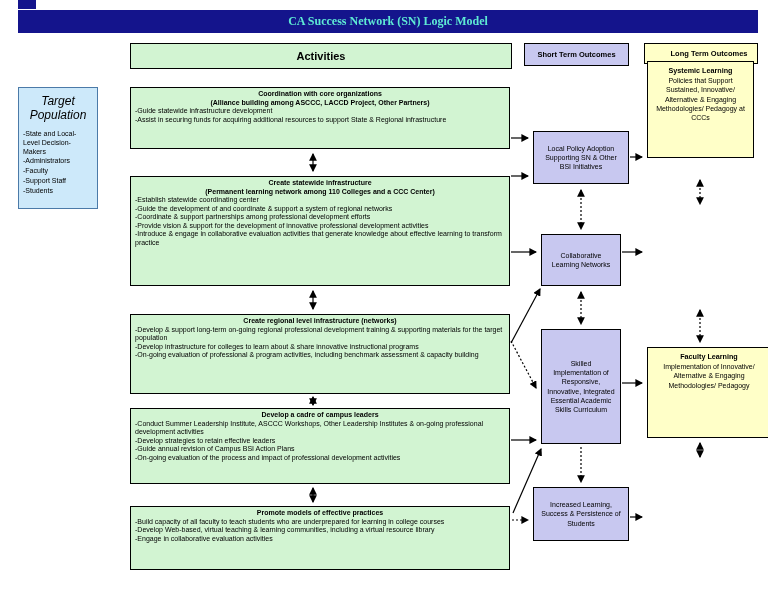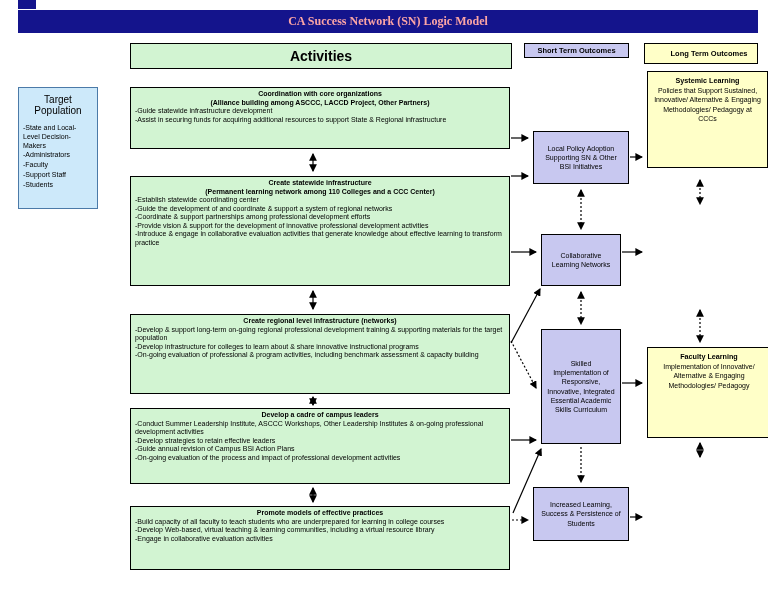--- a/index.html
+++ b/index.html
@@ -1,28 +1,28 @@
 <!DOCTYPE html>
 <html><head>
 <meta charset="utf-8">
 <style>
   html,body{margin:0;padding:0;background:#ffffff;}
   #canvas{position:relative;width:768px;height:594px;background:#ffffff;overflow:hidden;
           font-family:"Liberation Sans", sans-serif;color:#000;}
   .abs{position:absolute;box-sizing:border-box;}
-  .titlebar{background:#14148c;color:#fca5a5;font-family:"Liberation Serif", serif;
+  .titlebar{background:#14148c;color:#5eead4;font-family:"Liberation Serif", serif;
             font-weight:bold;font-size:12px;display:flex;align-items:center;justify-content:center;}
   .titletab{background:#14148c;}
   .hdr{border:1px solid #000;display:flex;align-items:center;justify-content:center;
        font-weight:bold;}
-  .hdr-act{background:#d2f4d2;font-size:14px;}
+  .hdr-act{background:#d2f4d2;font-size:11px;}
   .hdr-st{background:#c8c8f0;font-size:7.5px;}
   .hdr-lt{background:#ffffc8;font-size:7.5px;}
   .pop{background:#cde9fa;border:1px solid #4b7aa8;font-size:7px;padding:6px 4px;}
-  .pop .pt{text-align:center;font-size:10px;margin-bottom:8px;}
+  .pop .pt{font-style:italic;text-align:center;font-size:12px;margin-bottom:8px;}
   .pop .pi{margin:0 0 1px 0;line-height:1.25;}
   .act{background:#d2f4d2;border:1px solid #000;font-size:7px;line-height:1.22;padding:2px 4px;}
   .act .t{font-weight:bold;text-align:center;}
   .act .s{font-weight:bold;text-align:center;}
   .act .b{text-align:left;}
   .st{background:#c8c8f0;border:1px solid #000;font-size:7px;line-height:1.3;
       display:flex;align-items:center;justify-content:center;text-align:center;padding:2px 5px;}
   .lt{background:#ffffc8;border:1px solid #000;font-size:7px;line-height:1.3;
       text-align:center;padding:4px 5px;}
   .lt .t{font-weight:bold;margin-bottom:1px;font-size:7.2px;}
@@ -34,21 +34,21 @@
 <div id="canvas">
 
   <div class="abs titletab" style="left:18px;top:0;width:18px;height:9px;"></div>
   <div class="abs titlebar" style="left:18px;top:10px;width:740px;height:23px;">
     <span>CA Success Network (SN) Logic Model</span>
   </div>
 
   <div class="abs hdr hdr-act" style="left:130px;top:43px;width:382px;height:26px;">
     <span>Activities</span>
   </div>
-  <div class="abs hdr hdr-st" style="left:524px;top:43px;width:105px;height:15px;">
+  <div class="abs hdr hdr-st" style="left:524px;top:43px;width:105px;height:23px;">
     <span>Short Term Outcomes</span>
   </div>
   <div class="abs hdr hdr-lt" style="left:644px;top:43px;width:114px;height:21px;padding-left:16px;">
     <span>Long Term Outcomes</span>
   </div>
 
   <div class="abs pop" style="left:18px;top:87px;width:80px;height:122px;">
     <div class="pt">Target Population</div>
     <div class="pi">-State and Local-Level Decision-Makers</div>
     <div class="pi">-Administrators</div>
@@ -102,21 +102,21 @@
   <div class="abs st" style="left:541px;top:234px;width:80px;height:52px;">
     <span>Collaborative Learning Networks</span>
   </div>
   <div class="abs st" style="left:541px;top:329px;width:80px;height:115px;">
     <span>Skilled Implementation of Responsive, Innovative, Integrated Essential Academic Skills Curriculum</span>
   </div>
   <div class="abs st" style="left:533px;top:487px;width:96px;height:54px;">
     <span>Increased Learning, Success &amp; Persistence of Students</span>
   </div>
 
-  <div class="abs lt" style="left:647px;top:71px;width:121px;height:97px;">
+  <div class="abs lt" style="left:647px;top:61px;width:107px;height:97px;">
     <div class="t">Systemic Learning</div>
     <div>Policies that Support Sustained, Innovative/ Alternative &amp; Engaging Methodologies/ Pedagogy at CCCs</div>
   </div>
   <div class="abs lt" style="left:647px;top:347px;width:124px;height:91px;">
     <div class="t">Faculty Learning</div>
     <div>Implementation of Innovative/ Alternative &amp; Engaging Methodologies/ Pedagogy</div>
   </div>
 
   <svg class="overlay" width="768" height="594" viewBox="0 0 768 594">
     <defs>

